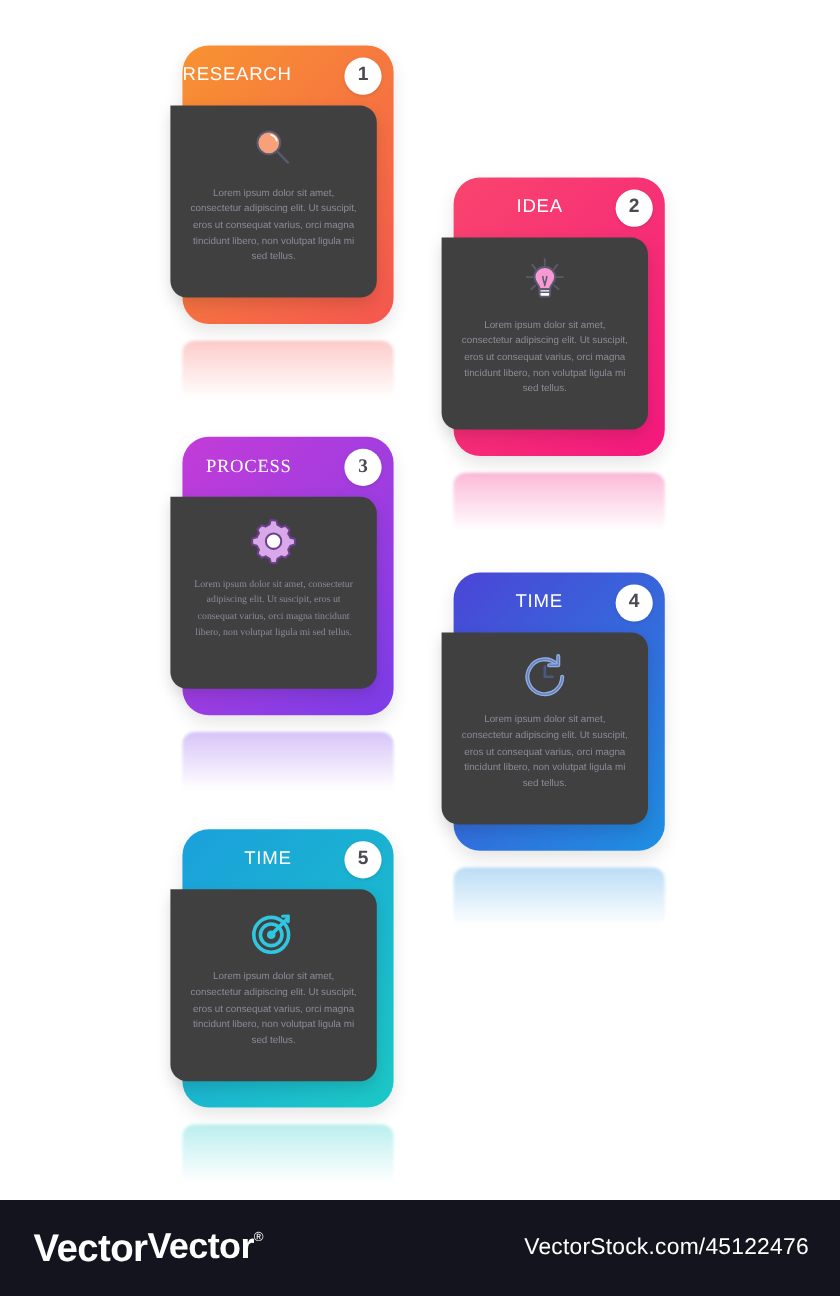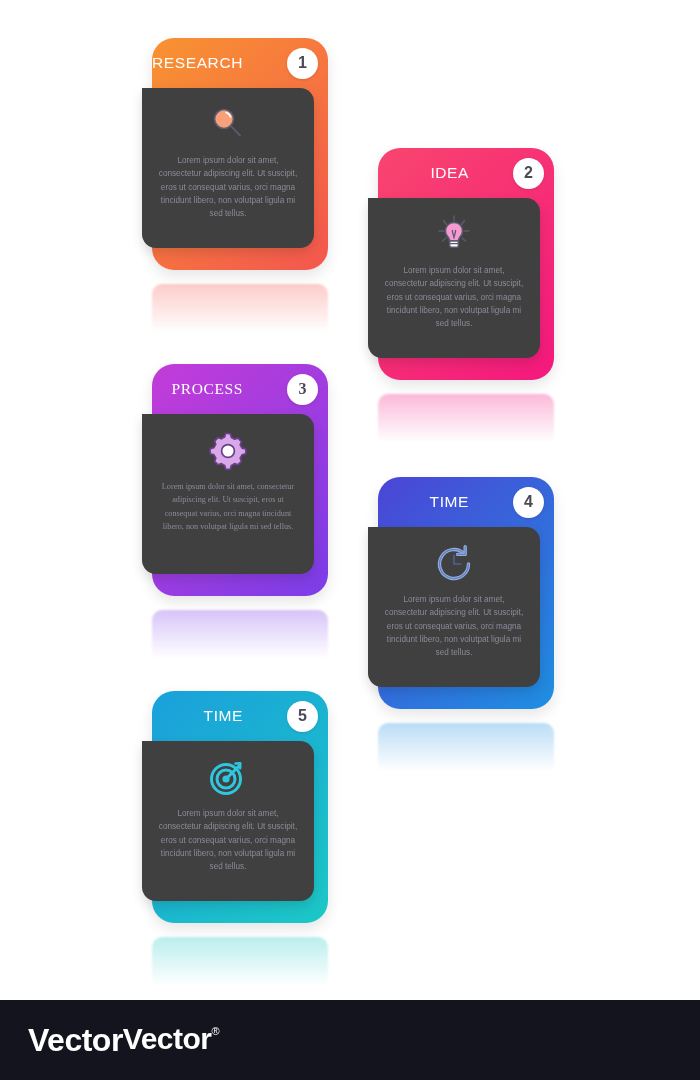--- a/index.html
+++ b/index.html
@@ -284,13 +284,14 @@
     <div class="card-text">Lorem ipsum dolor sit amet, consectetur adipiscing elit. Ut suscipit, eros ut consequat varius, orci magna tincidunt libero, non volutpat ligula mi sed tellus.</div>
   </div>
 </div>
 
 <div id="footer">
   <div id="brand">
     <span class="b1">Vector</span>
       <span class="b2">Vector</span>
       <span class="reg">®</span>
   </div>
+  <div id="wm-url">VectorStock.com/45122476</div>
 </div>
 
 </body></html>

